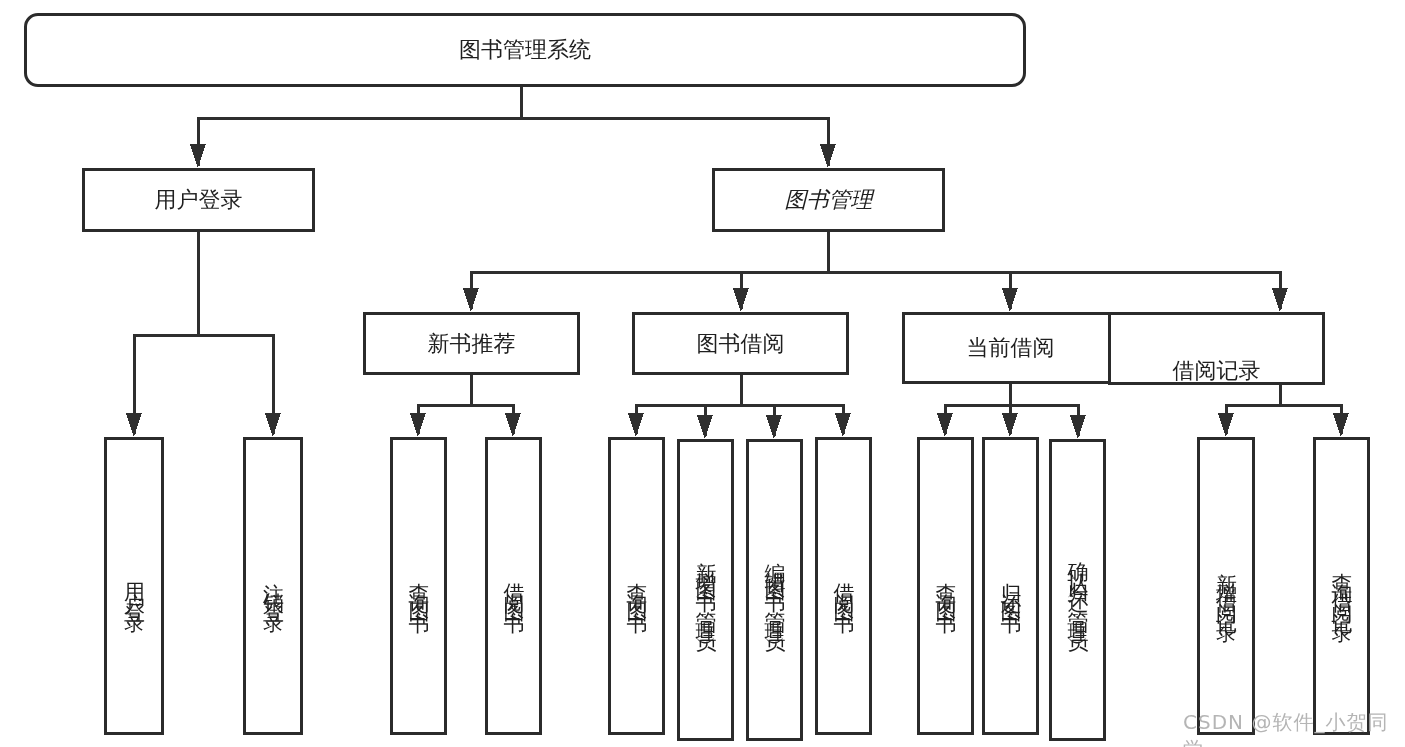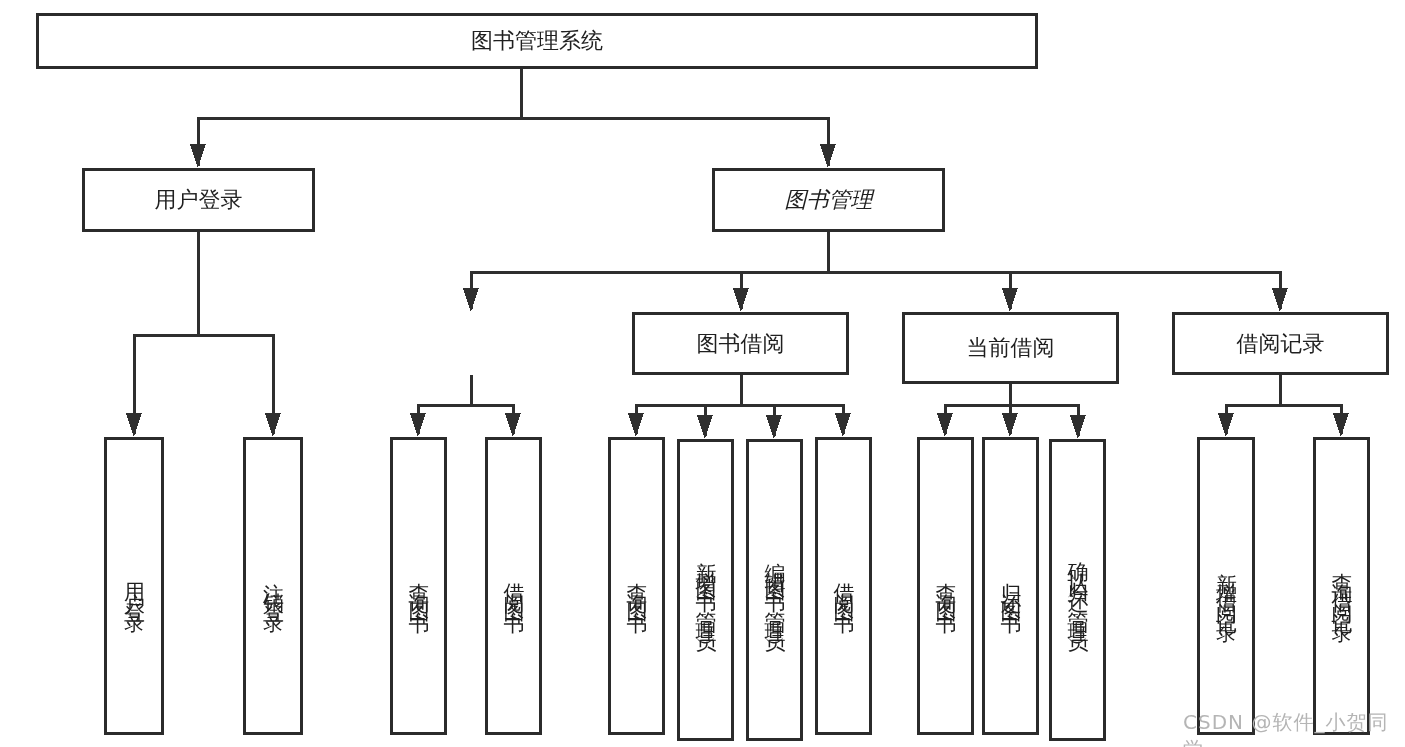--- a/index.html
+++ b/index.html
@@ -99,38 +99,41 @@
     <polygon points="1070,415 1086,415 1078,439"></polygon>
 
     <line x1="1280" y1="375" x2="1280" y2="405"></line>
     <line x1="1224.5" y1="405" x2="1342.5" y2="405"></line>
     <line x1="1226" y1="405" x2="1226" y2="434"></line>
     <line x1="1341" y1="405" x2="1341" y2="434"></line>
     <polygon points="1218,413 1234,413 1226,437"></polygon>
     <polygon points="1333,413 1349,413 1341,437"></polygon>
   </svg>
 
-  <div class="node" style="left:36px;top:13px;width:1002px;height:56px;">
+  <div class="node" style="left:24px;top:13px;width:1002px;height:74px;border-radius:14px;">
     <span>图书管理系统</span>
   </div>
 
   <div class="node" style="left:82px;top:168px;width:233px;height:64px;">
     <span>用户登录</span>
   </div>
   <div class="node" style="left:712px;top:168px;width:233px;height:64px;font-style:italic;">
     <span>图书管理</span>
   </div>
 
+  <div class="node" style="left:363px;top:312px;width:217px;height:63px;">
+    <span>新书推荐</span>
+  </div>
   <div class="node" style="left:632px;top:312px;width:217px;height:63px;">
     <span>图书借阅</span>
   </div>
   <div class="node" style="left:902px;top:312px;width:217px;height:72px;">
     <span>当前借阅</span>
   </div>
-  <div class="node" style="left:1172px;top:312px;width:217px;height:63px;">
+  <div class="node" style="left:1108px;top:312px;width:217px;height:73px;align-items:flex-end;">
     <span>借阅记录</span>
   </div>
 
   <div class="node vert" style="left:104px;top:437px;width:60px;height:298px;">
     <span>用户登录</span>
   </div>
   <div class="node vert" style="left:243px;top:437px;width:60px;height:298px;">
     <span>注销登录</span>
   </div>
 

